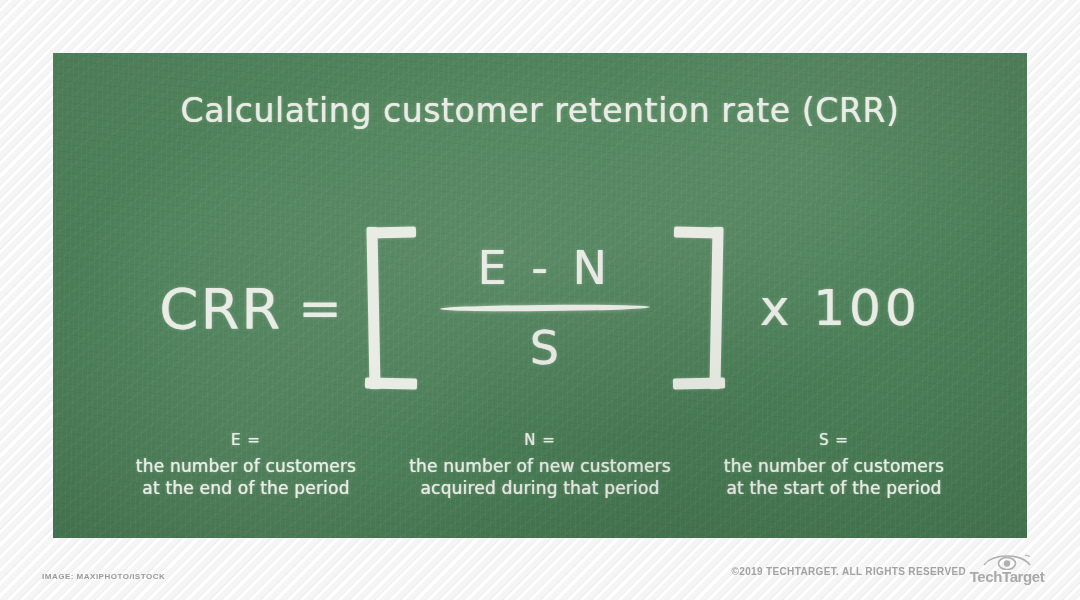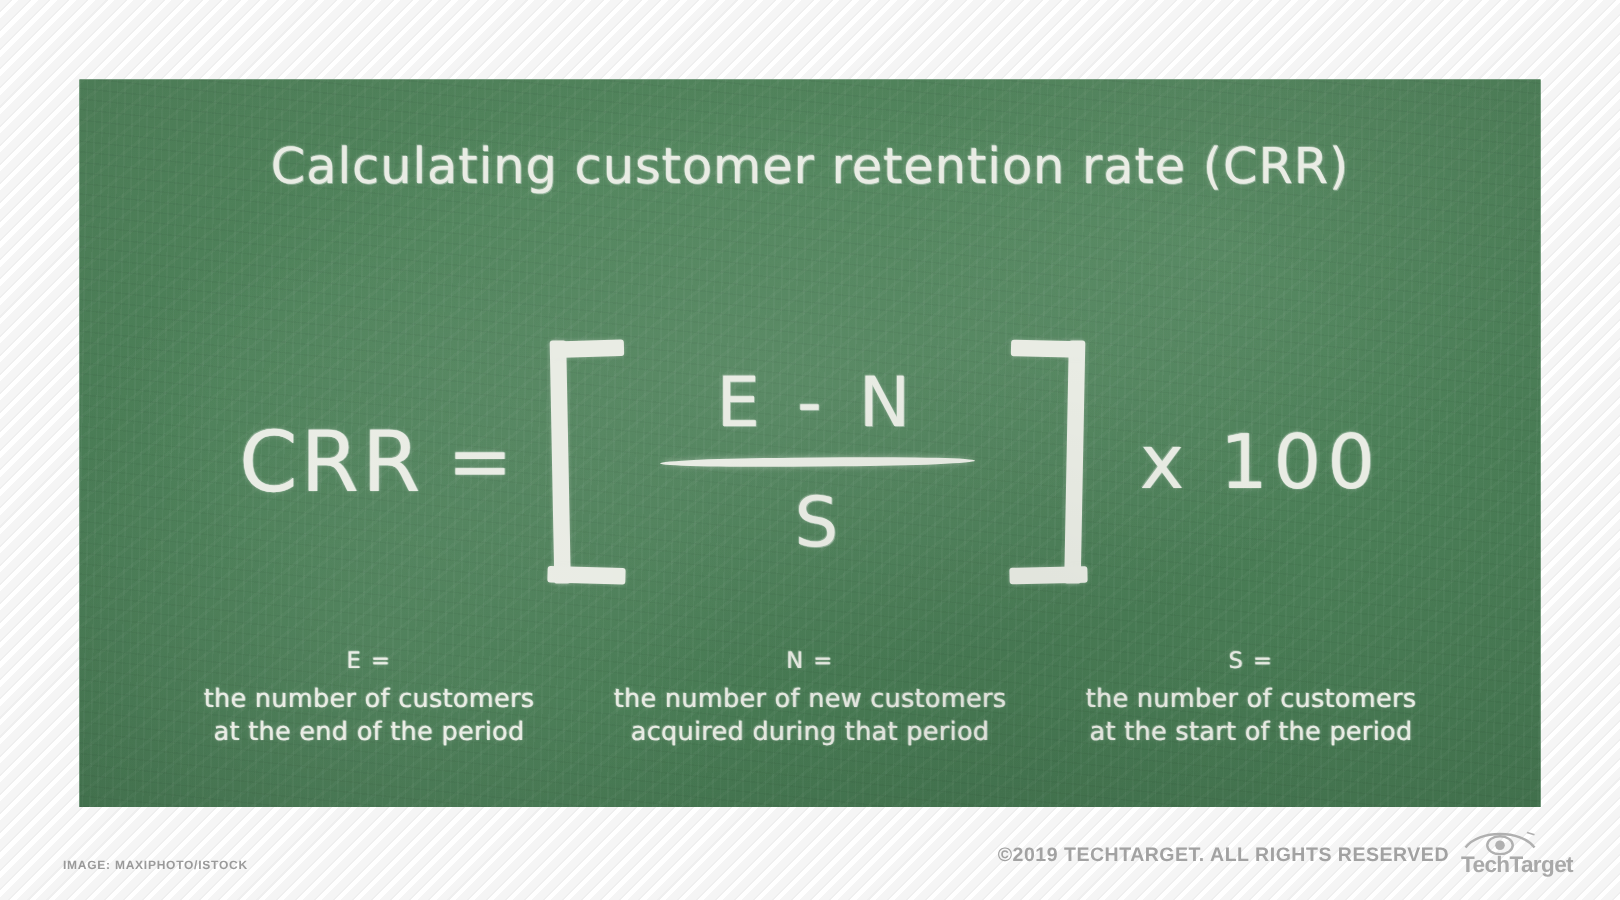--- a/index.html
+++ b/index.html
@@ -211,31 +211,31 @@
   #footer-right {
     position: absolute;
     right: 40px;
     top: 552px;
     display: flex;
     align-items: flex-end;
     gap: 8px;
   }
   #copyright {
     font-family: "Liberation Sans", sans-serif;
-    font-size: 13px;
+    font-size: 10px;
     font-weight: bold;
     letter-spacing: 0.35px;
     color: #a2a2a2;
     white-space: nowrap;
     padding-bottom: 7px;
   }
   #logo {
     display: flex;
     flex-direction: column;
-    align-items: flex-start;
+    align-items: center;
     width: 66px;
   }
   #logo svg { display: block; }
   #logo-word {
     font-family: "Liberation Sans", sans-serif;
     font-size: 15px;
     font-weight: bold;
     color: #a9a9a9;
     letter-spacing: -0.4px;
     line-height: 15px;

